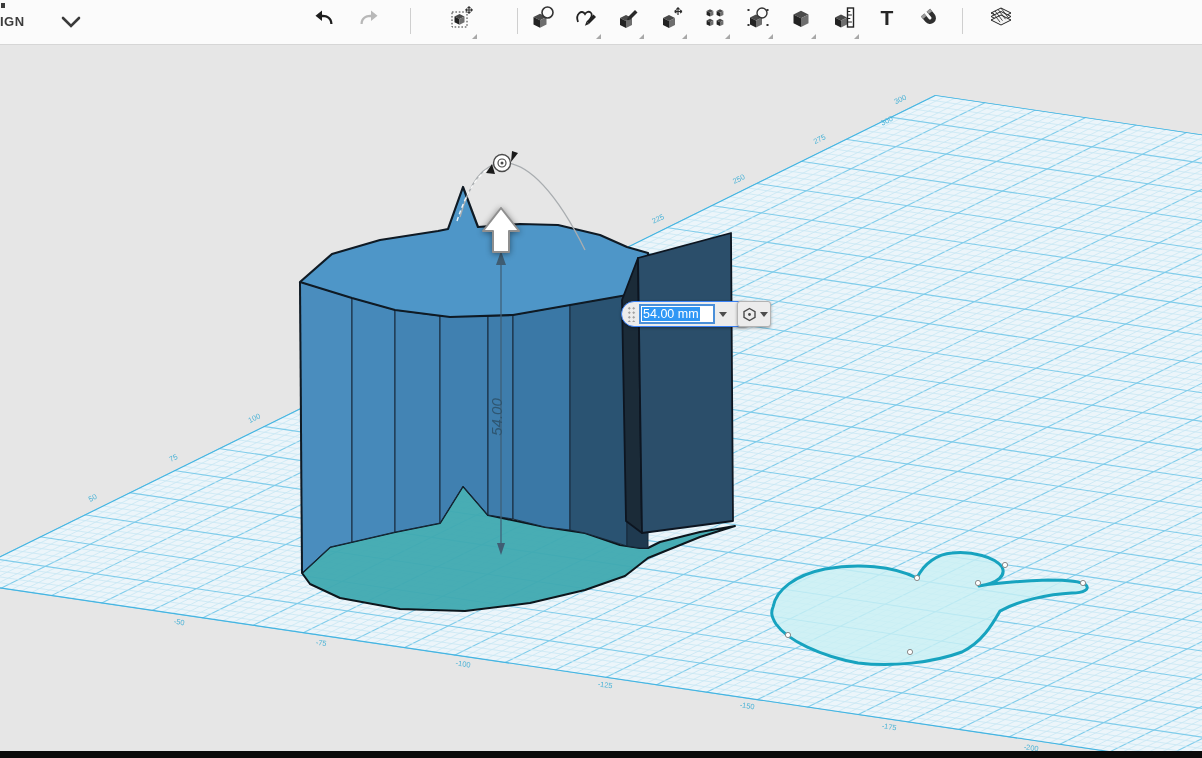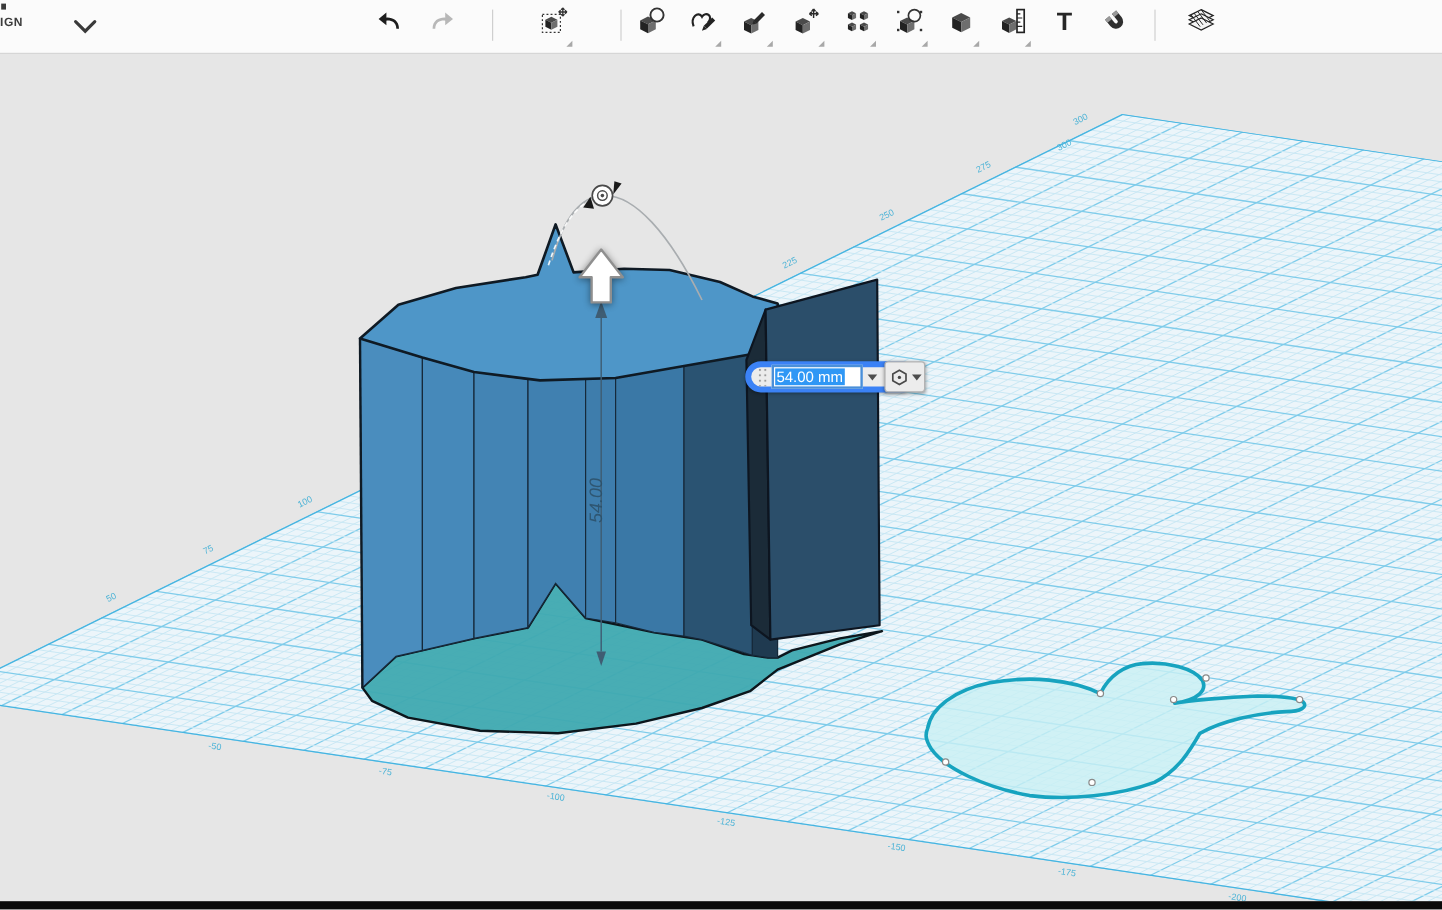--- a/index.html
+++ b/index.html
@@ -4,39 +4,39 @@
 <style>
   html,body{margin:0;padding:0;background:#888;}
   *{box-sizing:border-box;}
   #stage{position:relative;width:1202px;height:758px;overflow:hidden;
          font-family:"Liberation Sans",sans-serif;background:#e6e6e6;}
 
   
   #toolbar{position:absolute;left:0;top:0;width:1202px;height:45px;
            background:#fbfbfb;border-bottom:1px solid #d6d6d6;}
   #corner-mark{position:absolute;left:1px;top:3px;width:4px;height:5px;background:#3a3a3a;}
-  #ws-label{position:absolute;left:0;top:14px;font-size:10px;color:#3c3c3c;
+  #ws-label{position:absolute;left:0;top:14px;font-size:13px;color:#3c3c3c;
             font-weight:bold;letter-spacing:.5px;}
   #ws-chevron{position:absolute;left:60px;top:13px;width:22px;height:18px;cursor:pointer;}
   .tb-btn{position:absolute;top:2px;width:34px;height:40px;border:0;background:transparent;
           padding:0;cursor:pointer;}
   .tb-btn svg{position:absolute;left:4px;top:3px;}
   .tb-btn .tri{position:absolute;right:2px;bottom:3px;width:0;height:0;
                border-left:5px solid transparent;border-bottom:5px solid #a8a8a8;}
   .tb-btn.disabled{cursor:default;}
   .tb-sep{position:absolute;top:8px;width:1px;height:26px;background:#cfcfcf;}
 
   
   #viewport{position:absolute;left:0;top:45px;width:1202px;height:706px;background:#e6e6e6;}
   #scene{position:absolute;left:0;top:0;}
   #bottom-bar{position:absolute;left:0;top:751px;width:1202px;height:7px;background:#0a0a0a;}
 
   
   #dim-pill{position:absolute;left:621px;top:256px;height:26px;display:flex;align-items:center;
-            background:#ececec;border:5px solid #3b82f6;border-radius:13px 3px 3px 13px;
+            background:#ececec;border:1px solid #3b82f6;border-radius:13px 3px 3px 13px;
             box-shadow:0 1px 3px rgba(0,0,0,.35);padding:0 16px 0 5px;}
   #dim-grip{width:9px;height:16px;margin-right:3px;
             background-image:radial-gradient(#9b9b9b 1px,transparent 1.2px);
             background-size:4.5px 4.5px;cursor:grab;}
   #dim-field{width:76px;height:20px;background:#fff;border:2px solid #4a8fd9;
              font-size:12.5px;display:flex;align-items:center;padding:0 1px;cursor:text;}
   #dim-field .sel{background:#2f97f5;color:#fff;white-space:nowrap;padding:0 1px;}
   .dd-btn{width:16px;height:22px;border:0;background:transparent;cursor:pointer;
           display:flex;align-items:center;justify-content:center;}
   .dd-tri{width:0;height:0;border-left:4px solid transparent;border-right:4px solid transparent;

